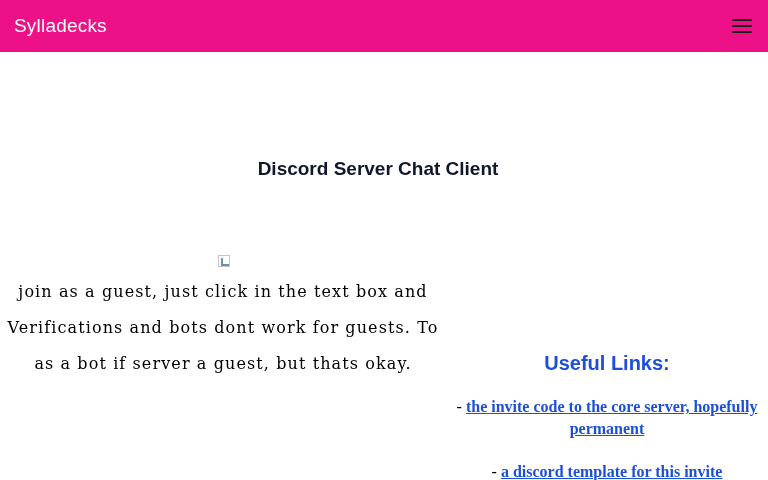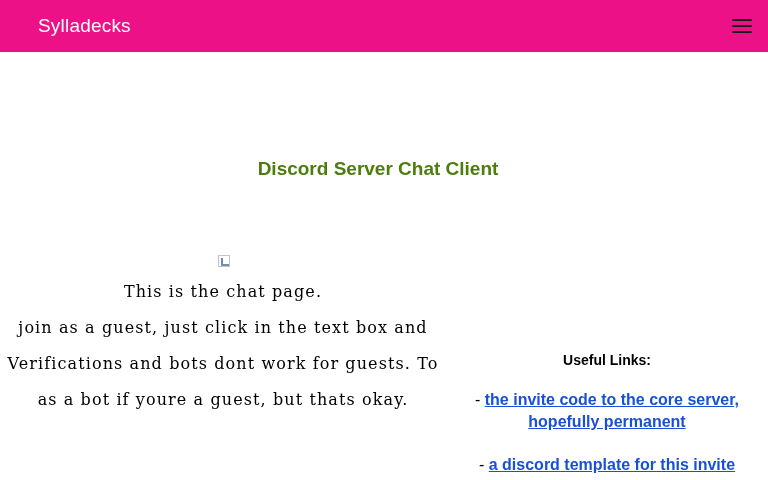--- a/index.html
+++ b/index.html
@@ -16,21 +16,20 @@
 
   
   .appbar {
     position: relative;
     width: 768px;
     height: 52px;
     background: #ec1186;
     display: flex;
     align-items: center;
     box-sizing: border-box;
-    padding-left: 24px;
   }
   .appbar-title {
     color: #ffffff;
     font-size: 19px;
     font-weight: 400;
     margin-left: 14px;
     letter-spacing: 0.2px;
     font-family: "Liberation Sans", sans-serif;
   }
   .menu-button {
@@ -66,21 +65,21 @@
   }
 
   .page-title {
     position: absolute;
     top: 106px;
     left: 0;
     width: 756px;
     text-align: center;
     font-size: 19px;
     font-weight: bold;
-    color: #4d7c0f;
+    color: #0f172a;
     font-family: "Liberation Sans", sans-serif;
   }
 
   
   .broken-image {
     position: absolute;
     left: 218px;
     top: 203px;
     width: 12px;
     height: 12px;
@@ -118,32 +117,32 @@
 
   
   .links-col {
     position: absolute;
     left: 446px;
     top: 300px;
     width: 322px;
     text-align: center;
   }
   .links-heading {
-    font-size: 14px;
+    font-size: 20px;
     font-weight: bold;
-    color: #000000;
+    color: #1d4ed8;
     margin-bottom: 10px;
     font-family: "Liberation Sans", sans-serif;
   }
   .link-row {
     font-size: 16px;
     color: #000000;
     line-height: 22px;
     margin-bottom: 1px;
-    font-family: Liberation Sans, sans-serif;
+    font-family: Liberation Serif, serif;
     margin-top: 21px;
   }
   .link-row a {
     color: #1a4fd6;
     text-decoration: underline;
     font-weight: bold;
     cursor: pointer;
   }
   .dash {
     color: #000000;
@@ -162,24 +161,23 @@
   </button>
 </div>
 
 <div class="content">
 
   <div class="page-title">Discord Server Chat Client</div>
 
   <div class="broken-image"></div>
 
   <div class="description">
-    <p>This is the chat page.</p>
     <p>join as a guest, just click in the text box and</p>
     <p>Verifications and bots dont work for guests. To</p>
-    <p>as a bot if youre a guest, but thats okay.</p>
+    <p>as a bot if server a guest, but thats okay.</p>
   </div>
 
   <div class="links-col">
     <div class="links-heading">Useful Links:</div>
 
     <div class="link-row">
       <span class="dash">-</span>
       <a>the invite code to the core server, hopefully permanent</a>
     </div>
 

